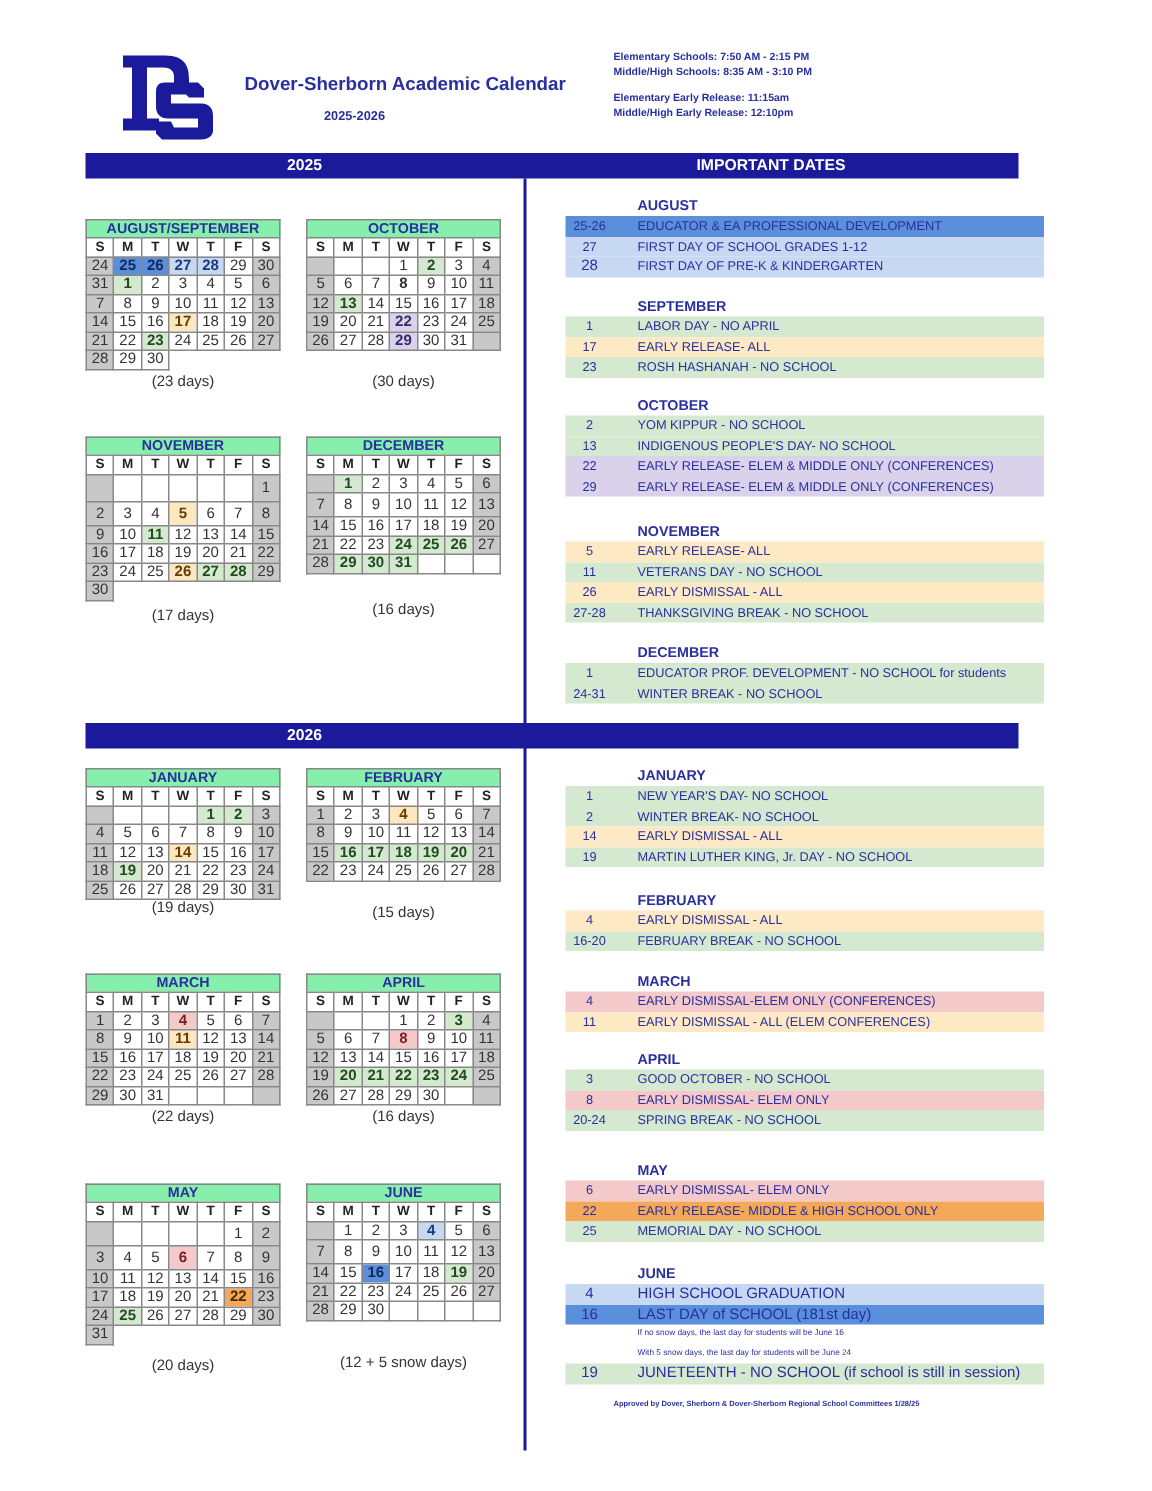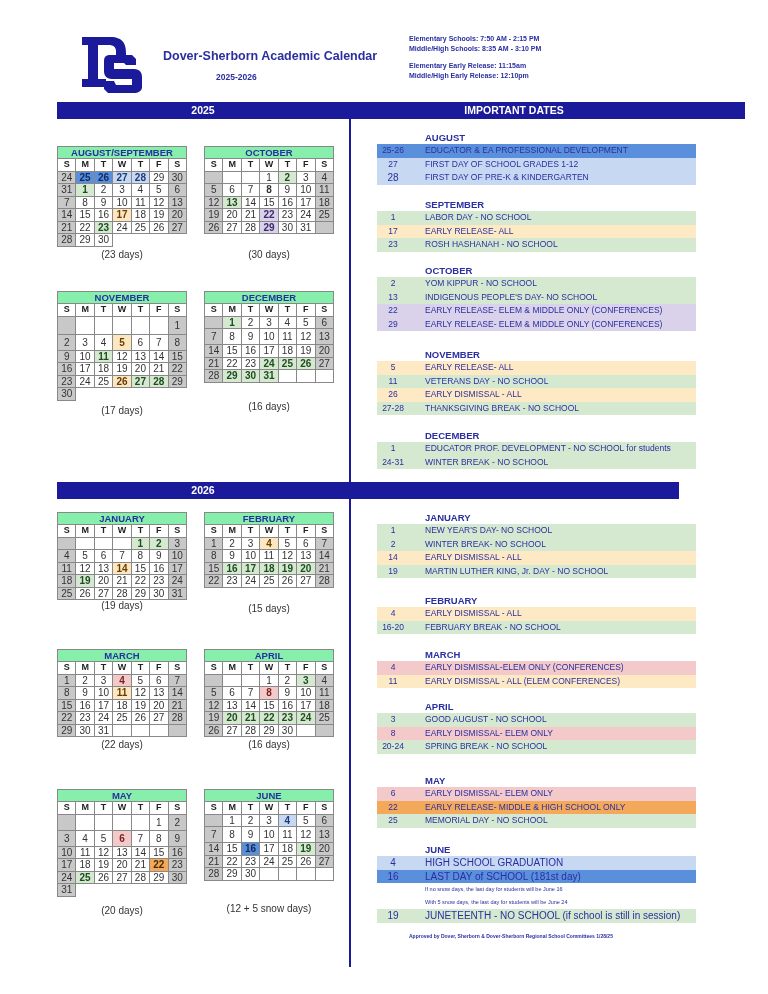--- a/index.html
+++ b/index.html
@@ -3,21 +3,21 @@
 <meta charset="utf-8">
 <style>
   * { box-sizing: border-box; margin: 0; padding: 0; }
   body { width: 768px; height: 994px; background: #ffffff; font-family: "Liberation Sans", sans-serif; position: relative; overflow: hidden; color: #1f1f8a; }
   .logo { position: absolute; left: 80px; top: 35px; width: 64px; height: 60px; }
   .title { position: absolute; left: 163px; top: 49px; font-size: 12.5px; font-weight: bold; color: #2a2fa0; }
   .subtitle { position: absolute; left: 216px; top: 72px; font-size: 8.5px; font-weight: bold; color: #2a2fa0; }
   .times { position: absolute; left: 409px; top: 34px; font-size: 7px; font-weight: bold; color: #2a2fa0; line-height: 10px; }
   .times .gap { height: 7px; }
   .bar { position: absolute; background: #1a1a9a; color: #fff; font-weight: bold; font-size: 10.5px; height: 17px; line-height: 17px; }
-  .bar-2025 { left: 57px; top: 102px; width: 688px; }
+  .bar-2025 { left: 57px; top: 102px; width: 622px; }
   .bar-2026 { left: 57px; top: 482px; width: 622px; }
   .bar .l { position: absolute; left: 0; width: 292px; text-align: center; }
   .bar .r { position: absolute; left: 292px; width: 330px; text-align: center; }
   .divider { position: absolute; left: 349px; top: 119px; width: 2px; height: 848px; background: #1a1a9a; }
 
   .cal { position: absolute; width: 130px; font-size: 10px; }
   .cal .mh { background: #86efac; color: #2a2fa0; font-weight: bold; text-align: center; height: 12px; line-height: 12px; font-size: 9.5px; border: 1px solid #888; border-bottom: none; }
   .cal table { border-collapse: collapse; width: 130px; table-layout: fixed; }
   .cal td { border: 1px solid #888; height: 12.5px; text-align: center; font-size: 10px; line-height: 11px; color: #333; background: #fff; padding: 0; }
   .cal tr.dh td { font-weight: bold; font-size: 9px; color: #222; }
@@ -736,21 +736,21 @@
   <div class="row c-lb big">
       <span class="d">28</span>
       <span class="t" style="font-size:8.5px">FIRST DAY OF PRE-K &amp; KINDERGARTEN</span>
     </div>
 </div>
 
 <div class="imp" style="top:199px;">
   <div class="mon">SEPTEMBER</div>
   <div class="row c-g">
       <span class="d">1</span>
-      <span class="t">LABOR DAY - NO SCHOOL</span>
+      <span class="t">LABOR DAY - NO APRIL</span>
     </div>
   <div class="row c-y">
       <span class="d">17</span>
       <span class="t">EARLY RELEASE- ALL</span>
     </div>
   <div class="row c-g">
       <span class="d">23</span>
       <span class="t">ROSH HASHANAH - NO SCHOOL</span>
     </div>
 </div>
@@ -848,21 +848,21 @@
   <div class="row c-y">
       <span class="d">11</span>
       <span class="t">EARLY DISMISSAL - ALL (ELEM CONFERENCES)</span>
     </div>
 </div>
 
 <div class="imp" style="top:701px;">
   <div class="mon">APRIL</div>
   <div class="row c-g">
       <span class="d">3</span>
-      <span class="t">GOOD AUGUST - NO SCHOOL</span>
+      <span class="t">GOOD OCTOBER - NO SCHOOL</span>
     </div>
   <div class="row c-r">
       <span class="d">8</span>
       <span class="t">EARLY DISMISSAL- ELEM ONLY</span>
     </div>
   <div class="row c-g">
       <span class="d">20-24</span>
       <span class="t">SPRING BREAK - NO SCHOOL</span>
     </div>
 </div>

